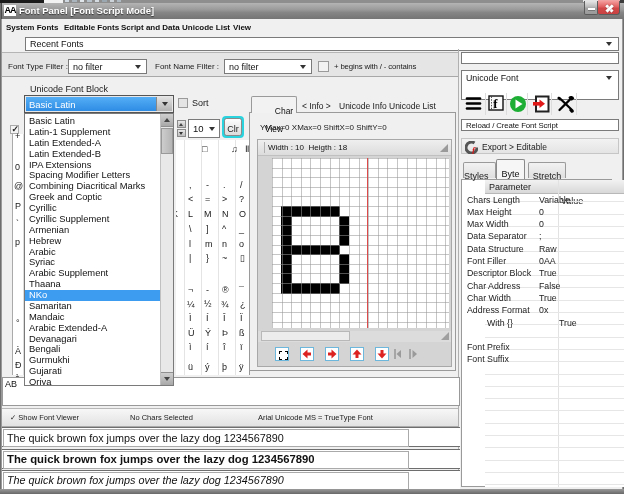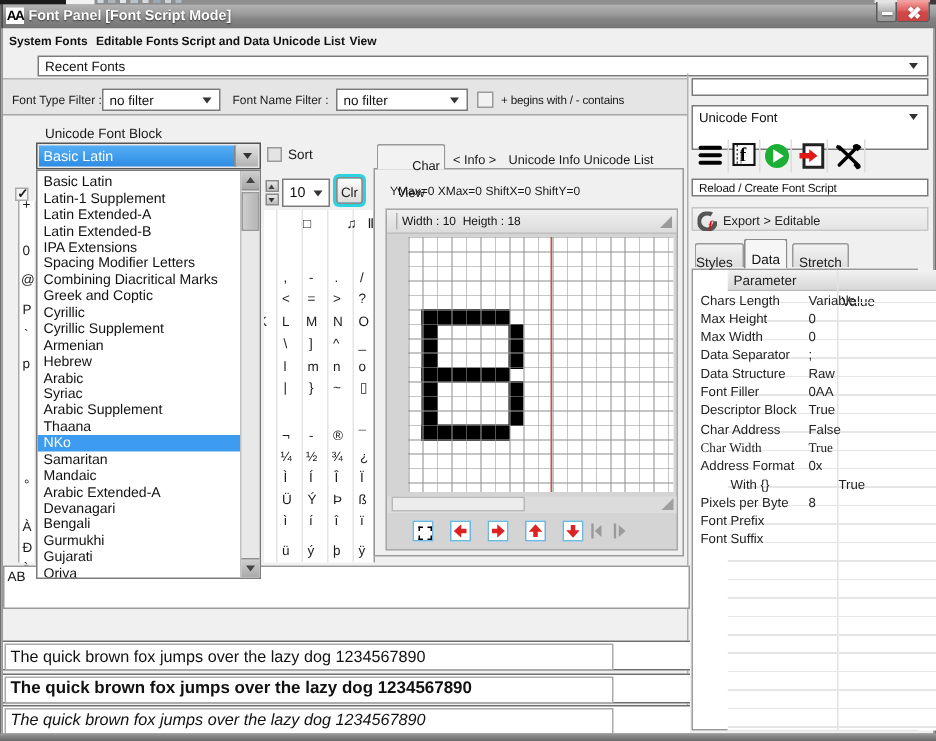--- a/index.html
+++ b/index.html
@@ -349,21 +349,21 @@
 <div class="abs" style="left:461px;top:137.5px;width:158px;height:16px;background:linear-gradient(#f2f2f2,#e4e4e4);border:1px solid #c6c6c6;box-sizing:border-box;">
   <svg style="position:absolute;left:3px;top:2px;" width="13" height="13" viewBox="0 0 13 13">
         <path d="M12 6.5 A5.5 5.5 0 1 1 9.5 2" fill="none" stroke="#555" stroke-width="3"></path>
         <text x="7" y="12" font-family="Liberation Serif, serif" font-size="9" font-weight="bold" font-style="italic" fill="#d81818">f</text>
       </svg>
   <span style="position:absolute;left:20px;top:3.5px;font-size:8.5px;color:#222;">Export &gt; Editable</span>
 </div>
 
 <div class="abs" style="left:461px;top:179px;width:151px;height:308px;background:#fff;border:1px solid #9a9a9a;box-sizing:border-box;"></div>
 <div class="abs" style="left:463px;top:162px;width:33px;height:16px;background:linear-gradient(#f2f2f2,#dfdfdf);border:1px solid #9a9a9a;border-bottom:none;border-radius:2px 2px 0 0;box-sizing:border-box;"><span style="font-size:9px;color:#222;position:relative;top:2px;">Styles</span></div>
-<div class="abs" style="left:496px;top:159px;width:29px;height:20px;background:#f6f6f6;border:1px solid #8a8a8a;border-bottom:none;border-radius:2px 2px 0 0;box-sizing:border-box;text-align:center;"><span style="font-size:9px;color:#111;position:relative;top:3px;">Data</span></div>
+<div class="abs" style="left:496px;top:159px;width:29px;height:20px;background:#f6f6f6;border:1px solid #8a8a8a;border-bottom:none;border-radius:2px 2px 0 0;box-sizing:border-box;text-align:center;"><span style="font-size:9px;color:#111;position:relative;top:3px;">Byte</span></div>
 <div class="abs" style="left:528px;top:162px;width:38px;height:16px;background:linear-gradient(#f2f2f2,#dfdfdf);border:1px solid #9a9a9a;border-bottom:none;border-radius:2px 2px 0 0;box-sizing:border-box;text-align:center;"><span style="font-size:9px;color:#222;position:relative;top:2px;">Stretch</span></div>
 
 <div class="abs" id="ptable" style="left:462px;top:180px;width:150px;height:307px;background:#fff;overflow:hidden;margin-left:23px;">
   <div style="position:absolute;left:0;top:0;width:100%;height:13px;background:linear-gradient(#f2f2f2,#d8d8d8);border-bottom:1px solid #b8b8b8;"></div>
   <span style="position:absolute;left:4px;top:2px;font-size:9px;color:#222;">Parameter</span>
   <span style="position:absolute;left:76px;top:16px;font-size:9px;color:#222;">Value</span>
   <div style="position:absolute;left:73px;top:0;width:1px;height:100%;background:#e2e2e2;"></div>
   <div style="position:absolute;left:142px;top:0;width:1px;height:100%;background:#e2e2e2;"></div>
   <div style="position:absolute;left:0;top:10.2px;width:100%;height:297px;background-image:repeating-linear-gradient(to bottom,transparent 0 11.3px,#e6e6e6 11.3px 12.3px);"></div>
 </div>
@@ -392,46 +392,47 @@
       <span class="v">0AA</span>
     </div>
 <div class="tr" style="top:266.8px;">
       <span class="p">Descriptor Block</span>
       <span class="v">True</span>
     </div>
 <div class="tr" style="top:279.1px;">
       <span class="p">Char Address</span>
       <span class="v">False</span>
     </div>
-<div class="tr" style="top:291.4px;font-family:Liberation Serif, serif;">
+<div class="tr" style="top:291.4px;">
       <span class="p">Char Width</span>
       <span class="v">True</span>
     </div>
 <div class="tr" style="top:303.7px;">
       <span class="p">Address Format</span>
       <span class="v">0x</span>
     </div>
 <div class="tr" style="top:316px;margin-left:20px;">
       <span class="p">With {}</span>
       <span class="v">True</span>
     </div>
-<div class="tr" style="top:328.3px;">
-      <span class="p">Pixels per Byte</span>
-      <span class="v">8</span>
-    </div>
 <div class="tr" style="top:340.6px;padding-left:20px;">
       <span class="p">Font Prefix</span>
     </div>
 <div class="tr" style="top:352.9px;">
       <span class="p">Font Suffix</span>
     </div>
 
 <div class="abs" style="left:2px;top:377px;width:458px;height:29px;background:#fff;border:1px solid #999;box-sizing:border-box;">
       <span style="position:absolute;left:2px;top:1px;font-size:9px;color:#111;">AB</span>
     </div>
+<div class="abs" style="left:2px;top:408px;width:456px;height:19px;background:linear-gradient(#f7f7f7,#e2e2e2);border-top:1px solid #b8b8b8;border-bottom:1px solid #aaa;box-sizing:border-box;">
+  <span style="position:absolute;left:8px;top:4px;font-size:7.5px;color:#222;">✓ Show Font Viewer</span>
+  <span style="position:absolute;left:128px;top:4px;font-size:7.5px;color:#222;">No Chars Selected</span>
+  <span style="position:absolute;left:256px;top:4px;font-size:7.5px;color:#222;">Arial Unicode MS = TrueType Font</span>
+</div>
 <div class="prevrow" style="top:427px;">
   <div class="previn"></div>
       <span class="prevtxt">The quick brown fox jumps over the lazy dog 1234567890</span>
 </div>
 <div class="prevrow" style="top:448.5px;">
   <div class="previn"></div>
       <span class="prevtxt" style="font-weight:bold;font-size:11.3px;top:3px;">The quick brown fox jumps over the lazy dog 1234567890</span>
 </div>
 <div class="prevrow" style="top:469.5px;">
   <div class="previn"></div>

